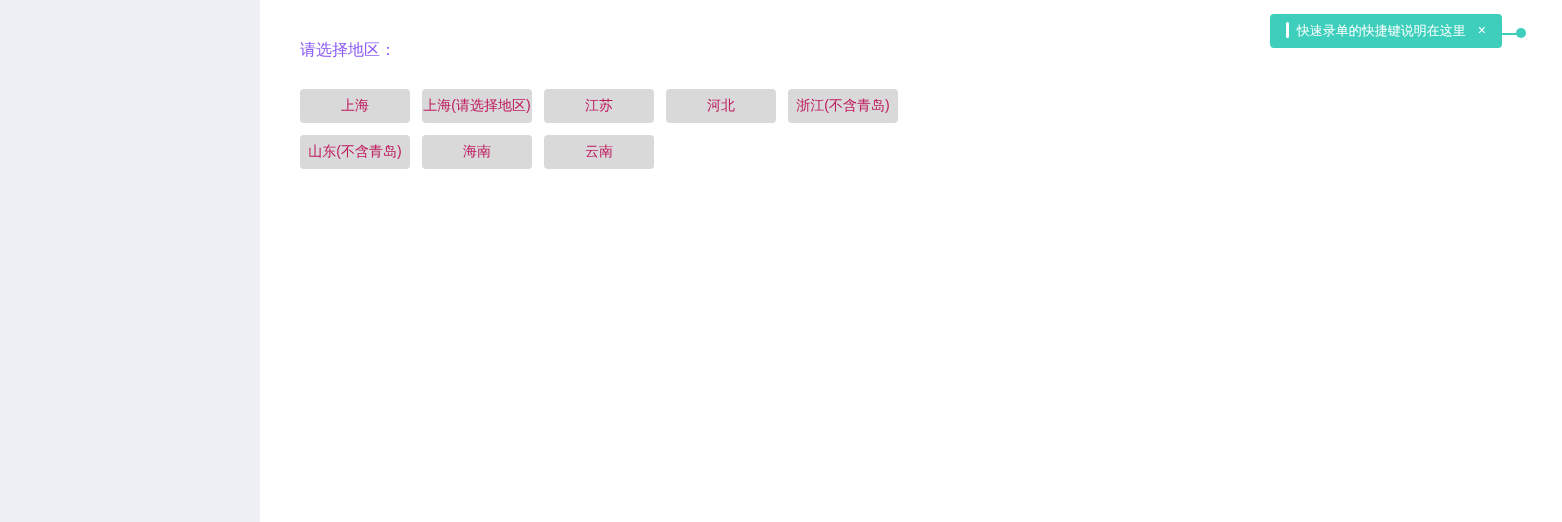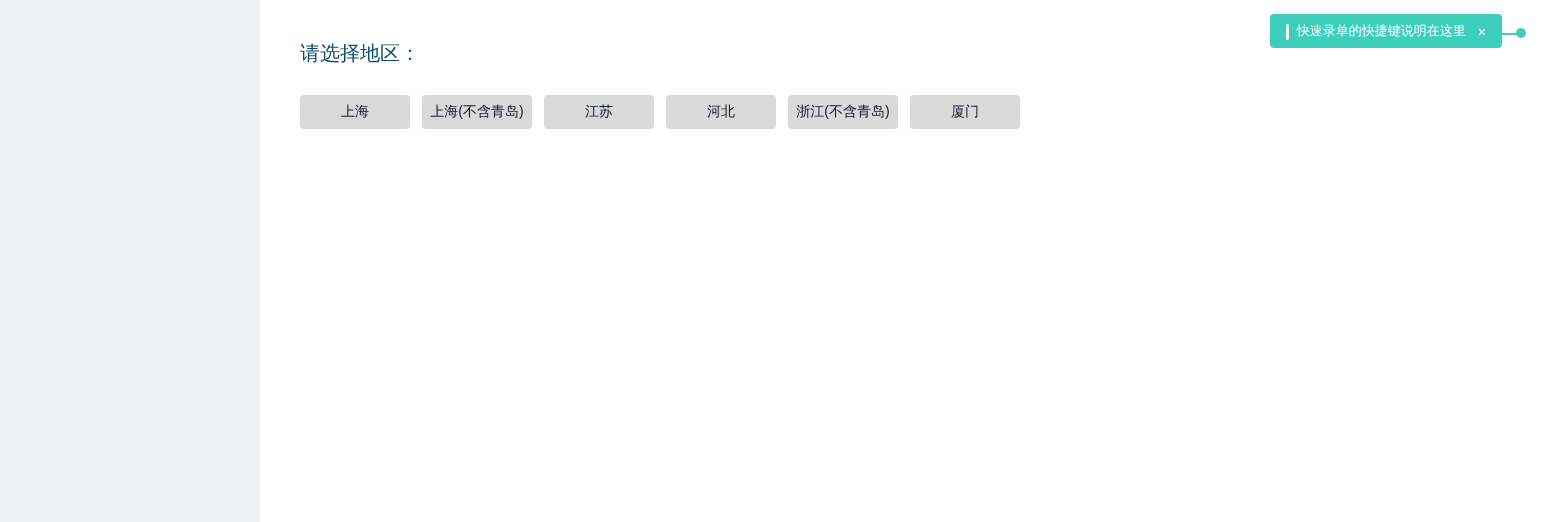--- a/index.html
+++ b/index.html
@@ -30,58 +30,58 @@
       position: absolute;
       left: 260px;
       top: 0;
       right: 0;
       bottom: 0;
       background: #ffffff;
       padding: 40px 40px;
     }
 
     .page-title {
-      font-size: 20px;
-      color: #0c4a6e;
+      font-size: 16px;
+      color: #8b5cf6;
       font-weight: normal;
       margin-bottom: 28px;
     }
 
     .region-buttons-row {
       display: flex;
       flex-wrap: wrap;
       gap: 12px;
       margin-bottom: 12px;
     }
 
     .region-btn {
       background: #d9d9d9;
       border: none;
       border-radius: 4px;
-      color: #0f172a;
+      color: #be185d;
       font-size: 14px;
       padding: 8px 0;
       cursor: pointer;
       text-align: center;
       min-width: 110px;
       font-family: 'Microsoft YaHei', 'PingFang SC', sans-serif;
     }
 
     
     .tooltip-bar {
       position: absolute;
       top: 14px;
       right: 60px;
       background: #3ecfbc;
       color: #fff;
       font-size: 13px;
       padding: 8px 16px;
       border-radius: 4px;
       display: flex;
-      align-items: flex-end;
+      align-items: flex-start;
       gap: 8px;
       white-space: nowrap;
     }
 
     .tooltip-bar .bar-accent {
       width: 3px;
       height: 16px;
       background: #fff;
       border-radius: 2px;
       flex-shrink: 0;
@@ -119,25 +119,29 @@
 </head>
 <body>
 
 <div class="sidebar"></div>
 
 <div class="main-content">
   <div class="page-title">请选择地区：</div>
 
   <div class="region-buttons-row" id="row1">
       <button class="region-btn">上海</button>
-      <button class="region-btn">上海(不含青岛)</button>
+      <button class="region-btn">上海(请选择地区)</button>
       <button class="region-btn">江苏</button>
       <button class="region-btn">河北</button>
       <button class="region-btn">浙江(不含青岛)</button>
-      <button class="region-btn">厦门</button>
+    </div>
+  <div class="region-buttons-row" id="row2">
+      <button class="region-btn">山东(不含青岛)</button>
+      <button class="region-btn">海南</button>
+      <button class="region-btn">云南</button>
     </div>
 </div>
 
 <div class="tooltip-bar">
   <span class="bar-accent"></span>
   <span>快速录单的快捷键说明在这里</span>
   <button class="close-btn">×</button>
 </div>
 <div class="tooltip-line"></div>
 <div class="tooltip-dot"></div>

